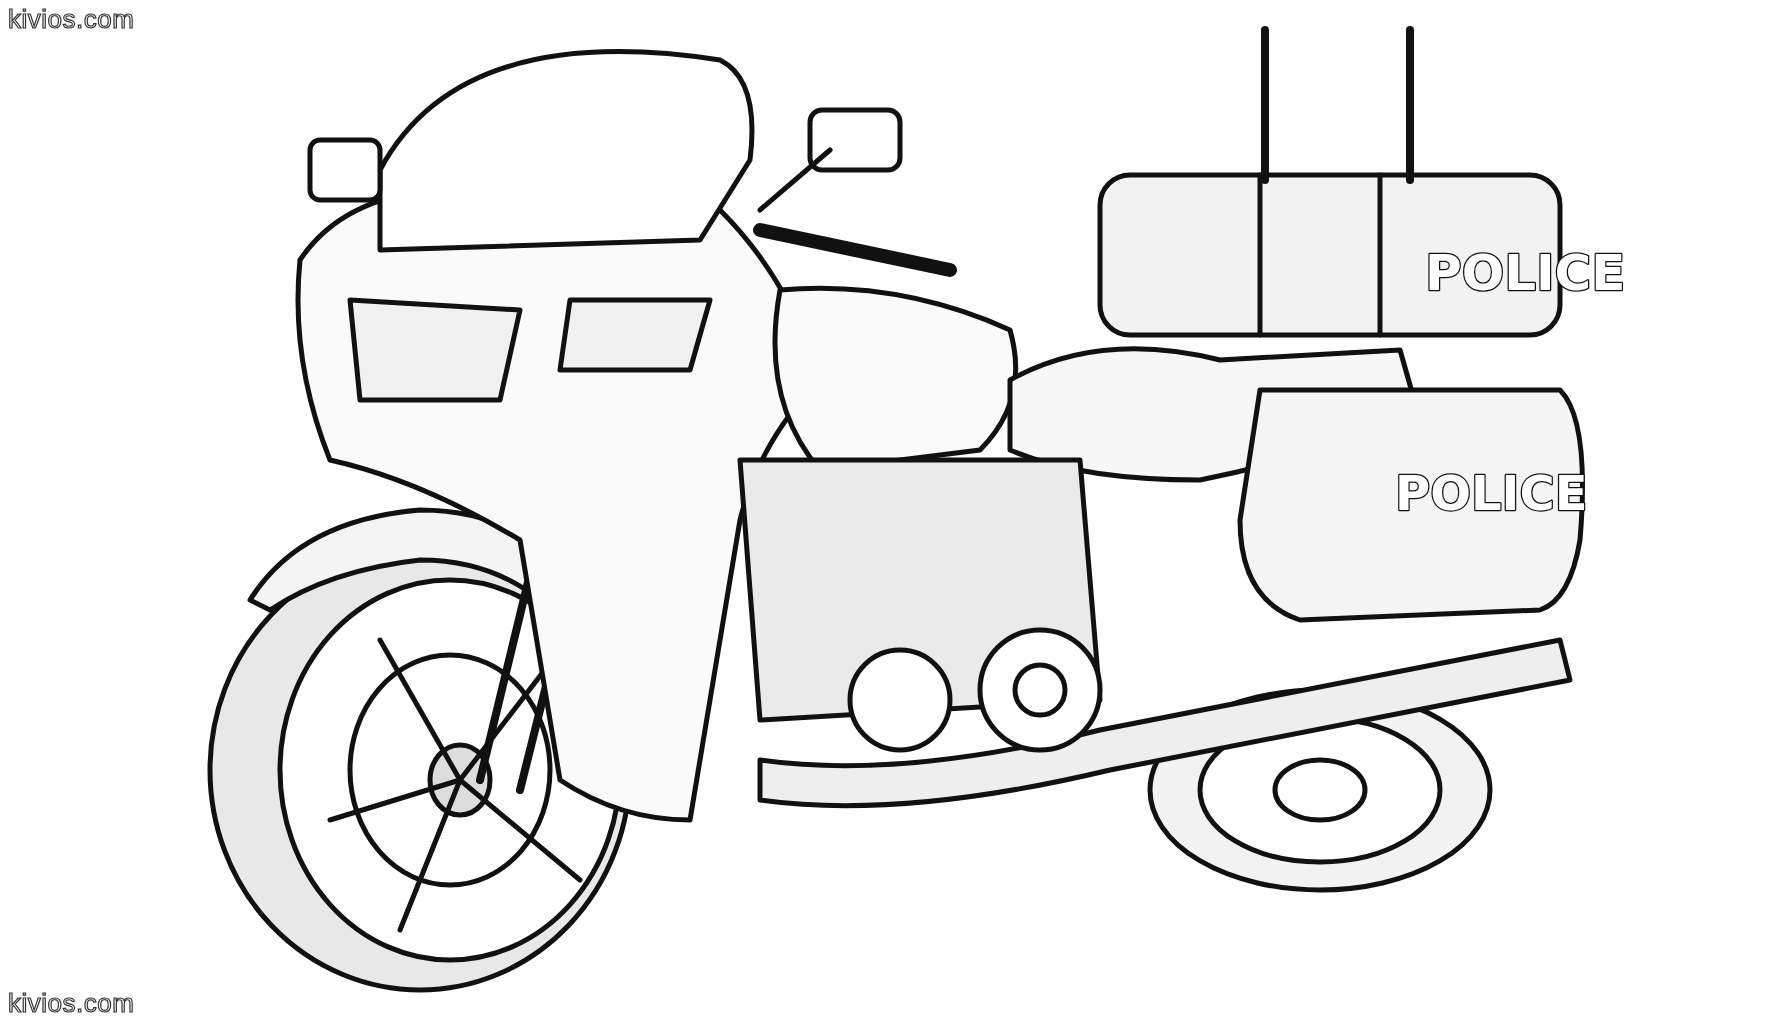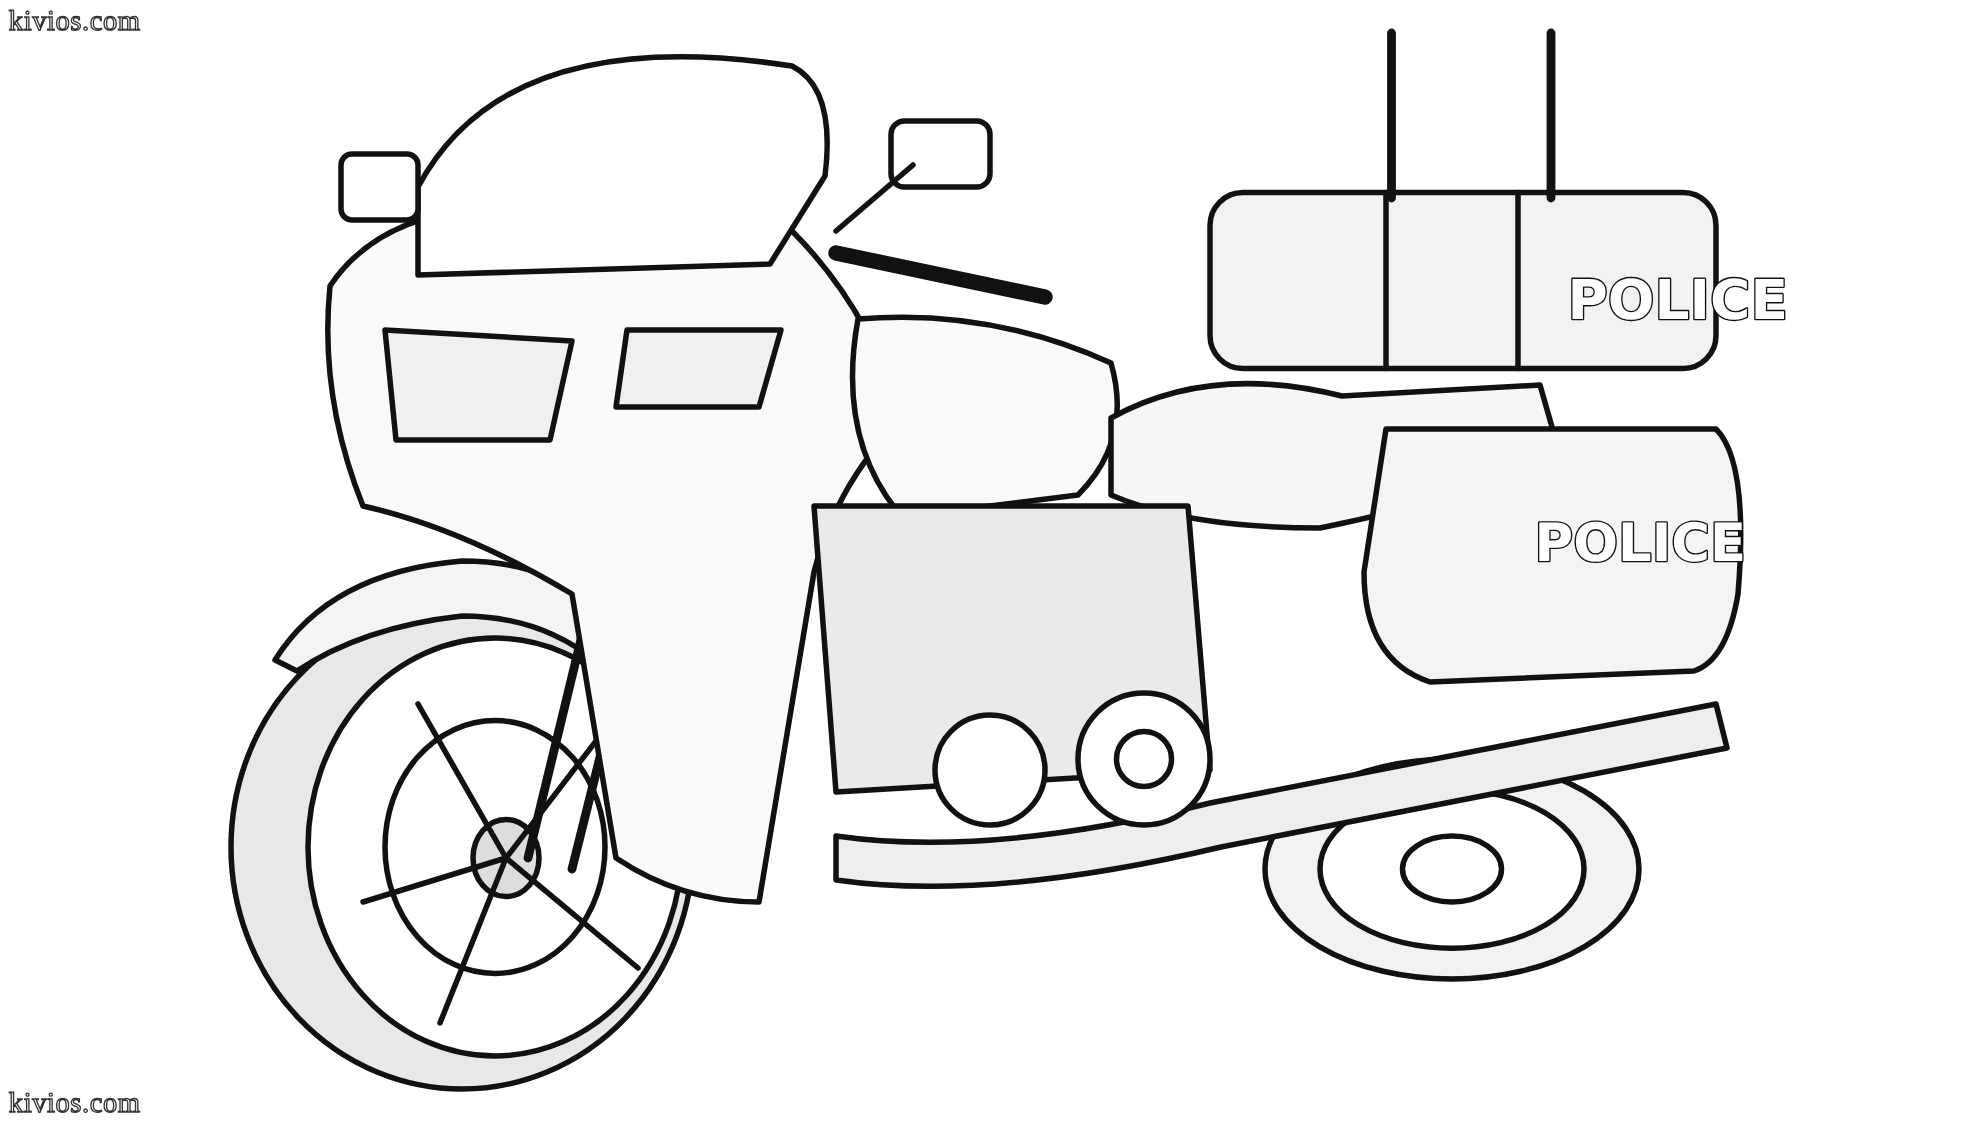--- a/index.html
+++ b/index.html
@@ -1,17 +1,17 @@
 <!DOCTYPE html>
 <html><head>
 <meta charset="utf-8">
 <style>
   html, body { margin:0; padding:0; background:#ffffff; }
   body { width:1792px; height:1024px; position:relative; overflow:hidden; font-family:"DejaVu Sans", sans-serif; }
-  .watermark { position:absolute; left:8px; font-size:26px; color:#fff; -webkit-text-stroke:1.2px #333; letter-spacing:0.5px; font-family:Liberation Serif, serif; }
+  .watermark { position:absolute; left:8px; font-size:26px; color:#fff; -webkit-text-stroke:1.2px #333; letter-spacing:0.5px; font-family:Liberation Sans, sans-serif; }
   .wm-top { top:4px; }
   .wm-bottom { top:988px; }
   svg.art { position:absolute; left:0; top:0; }
   .police-label { font-family:"DejaVu Sans", sans-serif; font-weight:bold; fill:#fff; stroke:#111; stroke-width:2.5; paint-order:stroke; }
 </style>
 </head>
 <body>
 
 <div class="watermark wm-top">kivios.com</div>
 <div class="watermark wm-bottom">kivios.com</div>

